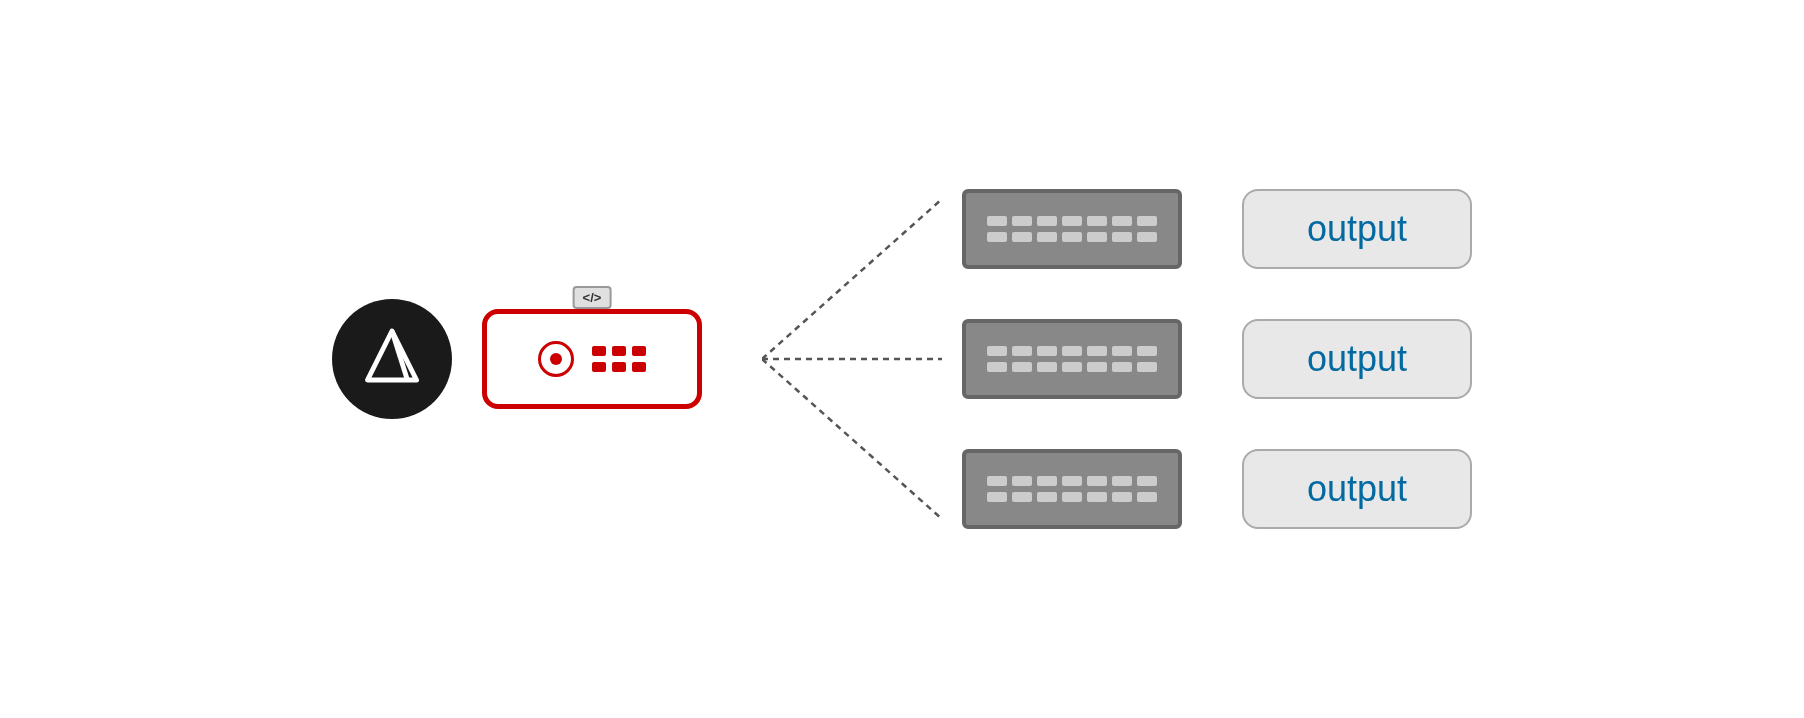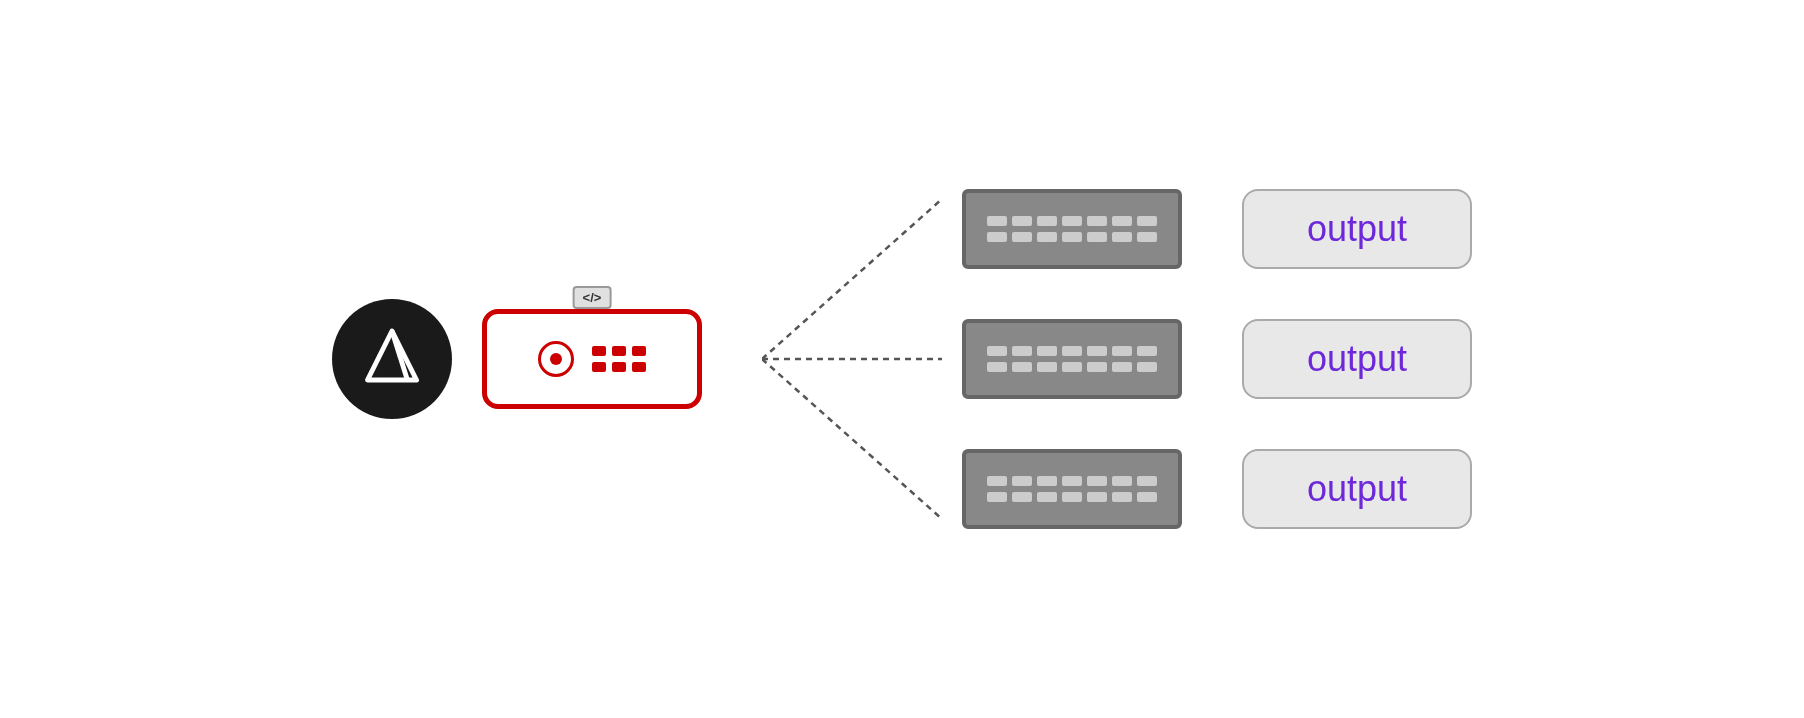--- a/index.html
+++ b/index.html
@@ -156,21 +156,21 @@
       background: #e8e8e8;
       border: 2px solid #aaaaaa;
       border-radius: 16px;
       display: flex;
       align-items: center;
       justify-content: center;
     }
 
     .output-label {
       font-size: 36px;
-      color: #6d28d9;
+      color: #0369a1;
       font-weight: 400;
     }
   </style>
 </head>
 <body>
 
 <div class="diagram-container">
 
   <div class="ansible-logo">
     <svg viewBox="0 0 100 100" xmlns="http://www.w3.org/2000/svg">

